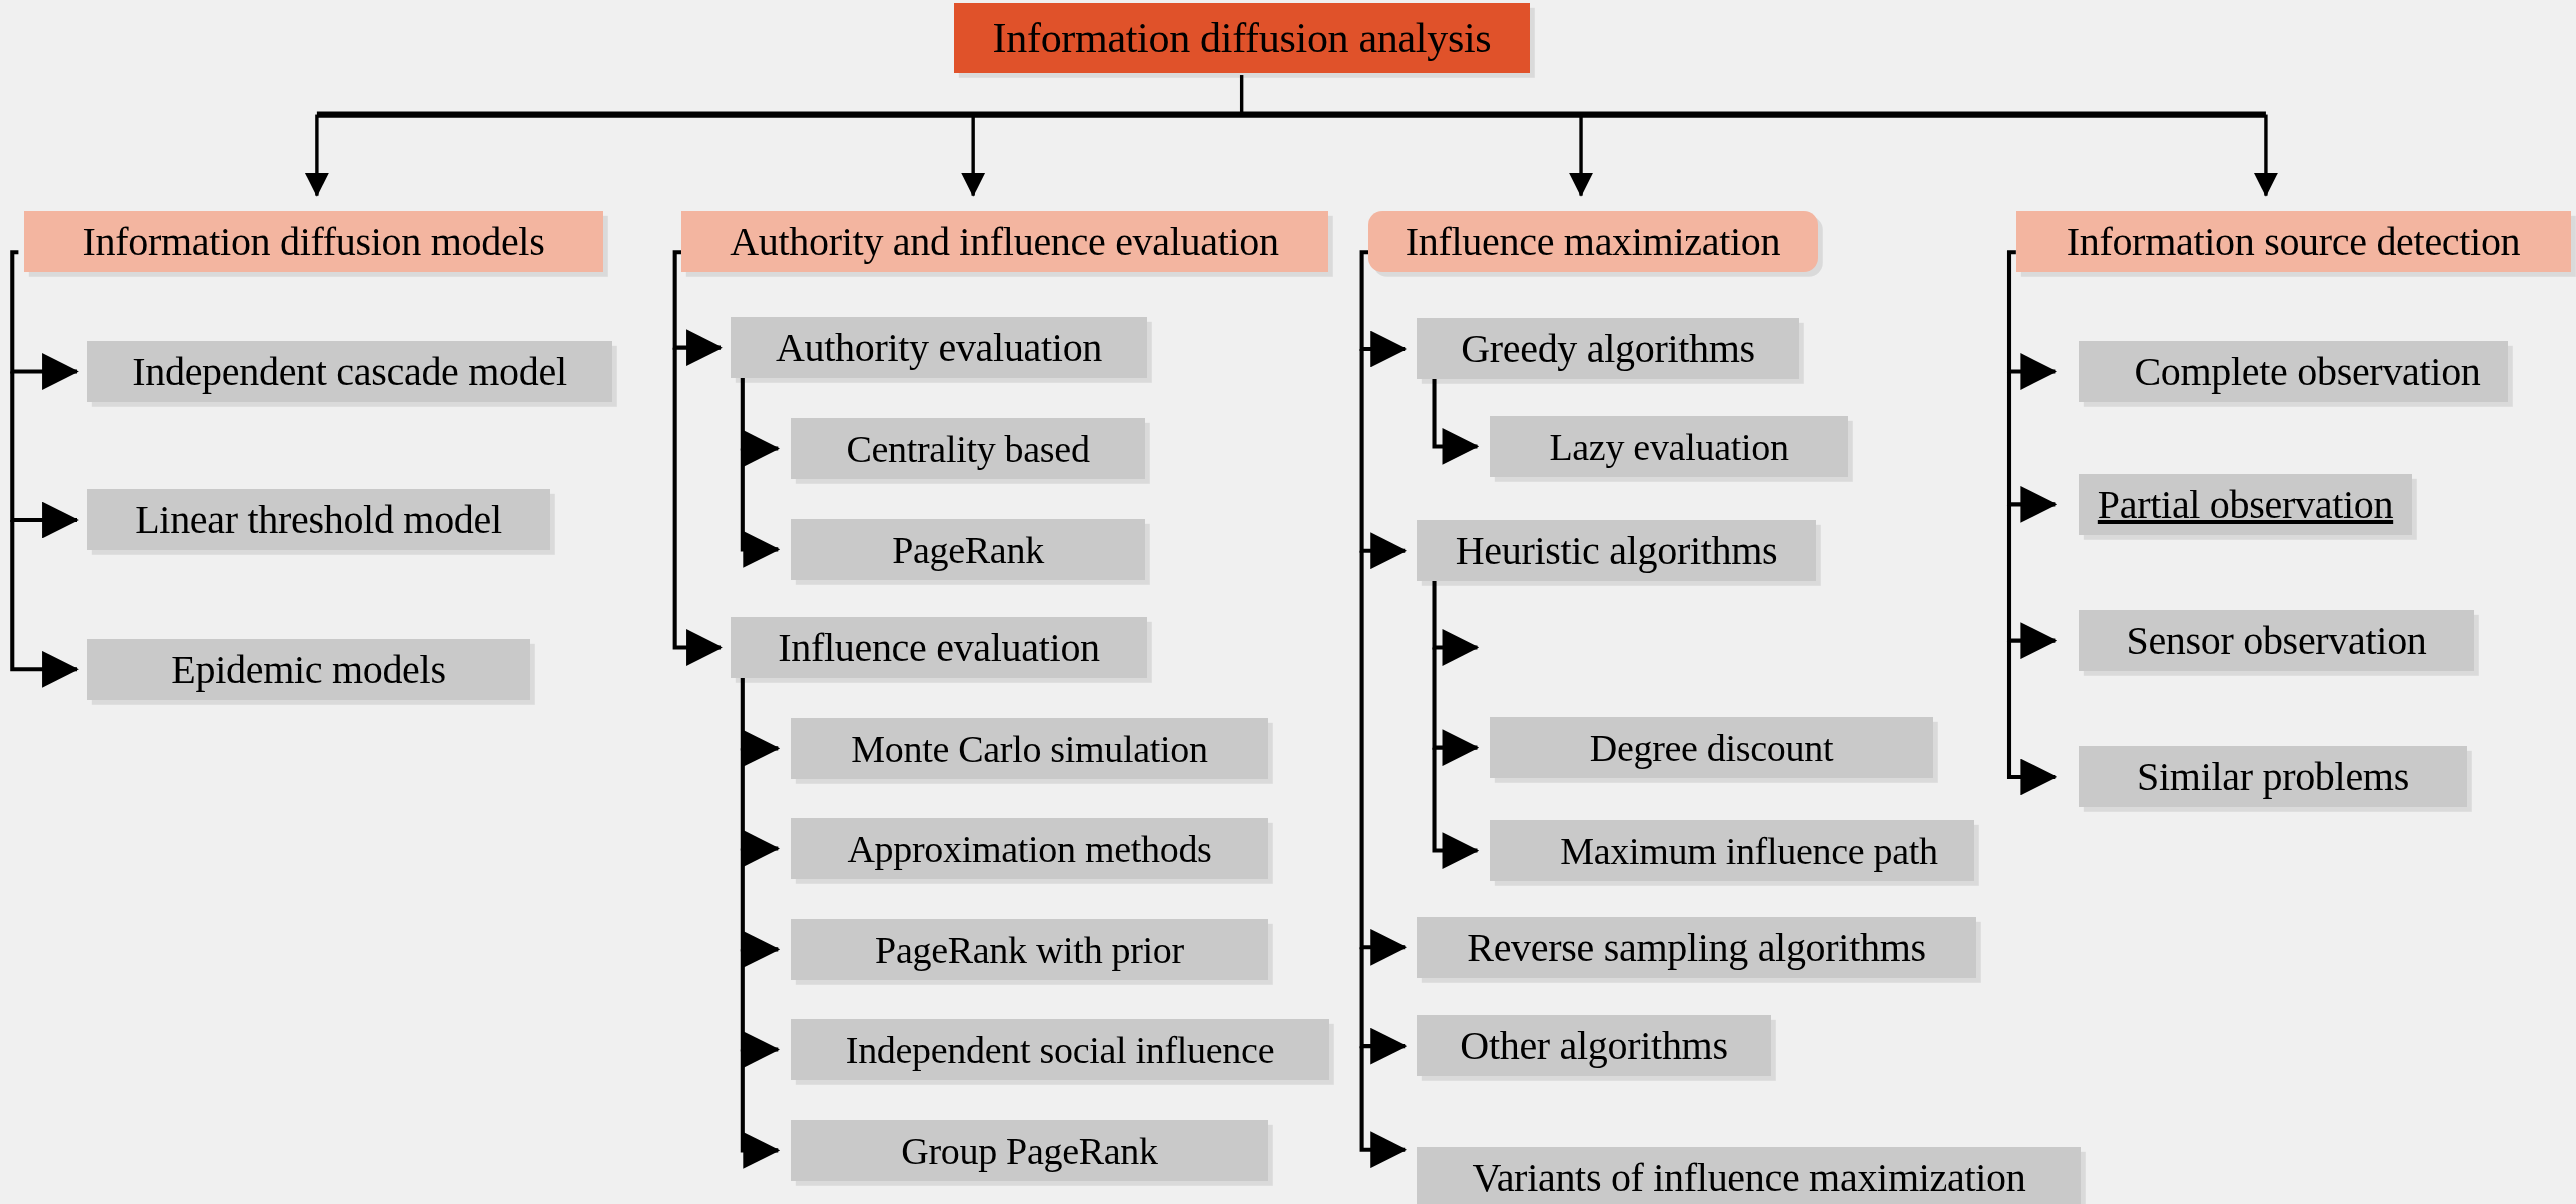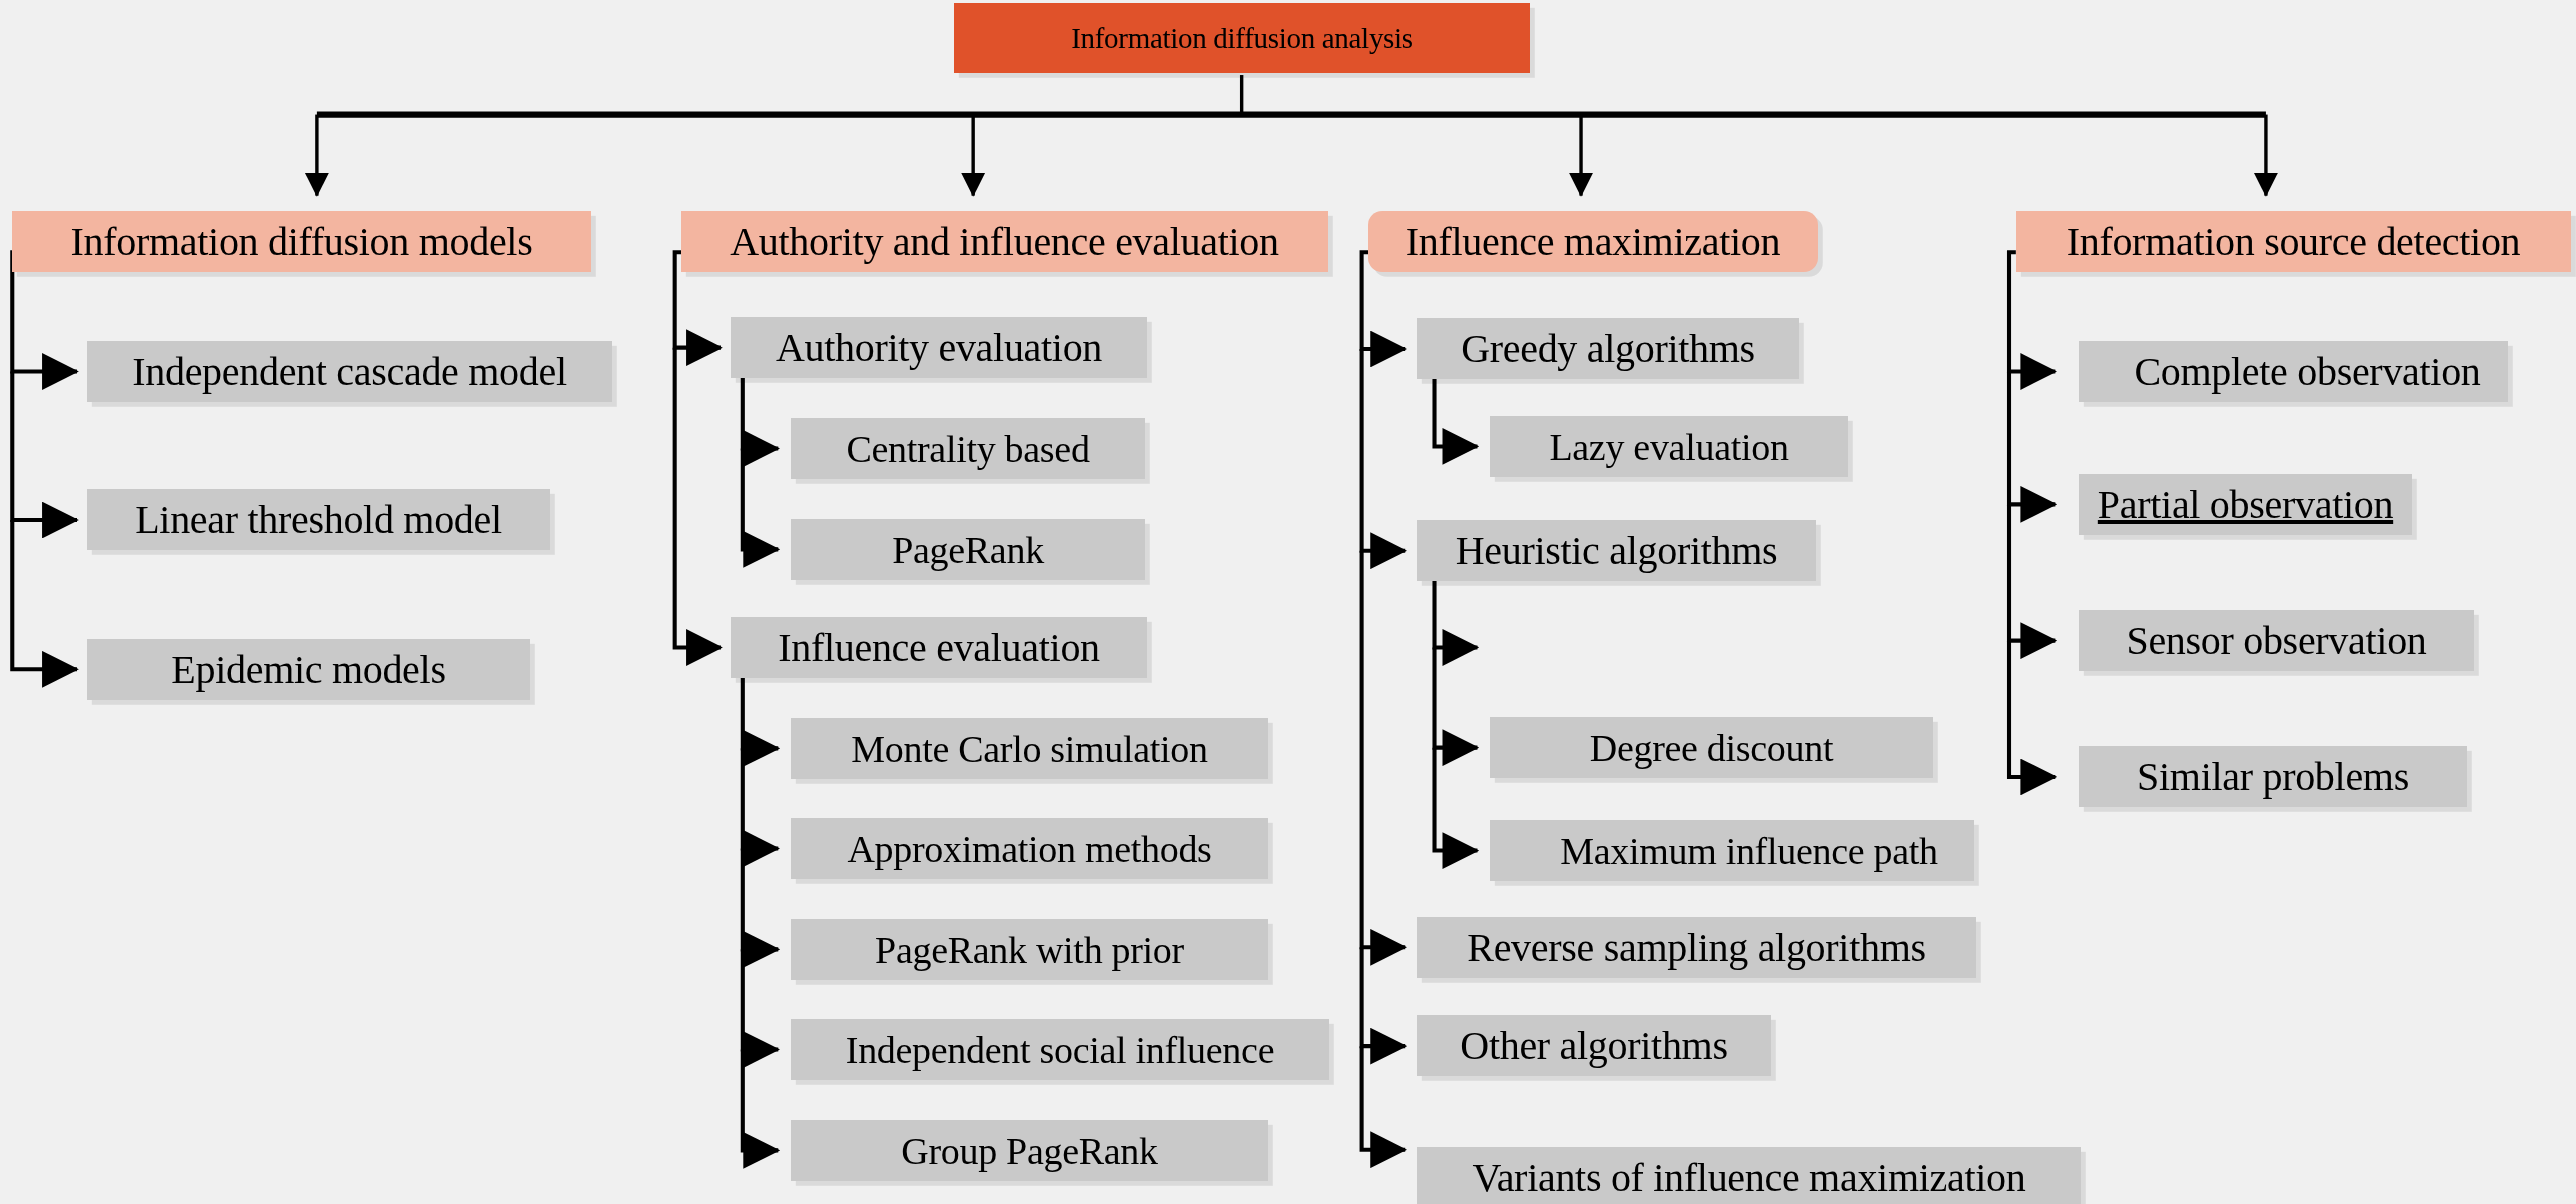--- a/index.html
+++ b/index.html
@@ -27,21 +27,21 @@
     justify-content:center;
     box-sizing:border-box;
     color:#000;
     white-space:nowrap;
     letter-spacing:-0.3px;
     line-height:1;
     box-shadow:4.8px 4.8px 0 rgba(0,0,0,0.09);
   }
   .node.root{
     background:#e0522a;
-    font-size:29px;
+    font-size:42px;
   }
   .node.lvl2{
     background:#f3b5a0;
     font-size:40px;
   }
   .node.lvl3{
     background:#c9c9c9;
     font-size:40px;
   }
   .node.lvl4{
@@ -108,21 +108,21 @@
       <path d="M 2948 545 L 2948 740 L 3016 740" marker-end="url(#arrow)"></path>
       <path d="M 2948 740 L 2948 940 L 3016 940" marker-end="url(#arrow)"></path>
       <path d="M 2948 940 L 2948 1140 L 3016 1140" marker-end="url(#arrow)"></path>
     </g>
   </svg>
 
   <div class="node root" style="left:954px; top:3.4px; width:576px; height:70px;">
     <span>Information diffusion analysis</span>
   </div>
 
-  <div class="node lvl2" style="left:12px; top:211px; width:579px; height:61px;">
+  <div class="node lvl2" style="left:24px; top:211px; width:579px; height:61px;">
     <span>Information diffusion models</span>
   </div>
   <div class="node lvl3" style="left:87px; top:341px; width:525px; height:61px;">
     <span>Independent cascade model</span>
   </div>
   <div class="node lvl3" style="left:87px; top:489px; width:463px; height:61px;">
     <span>Linear threshold model</span>
   </div>
   <div class="node lvl3" style="left:87px; top:639px; width:443px; height:61px;">
     <span>Epidemic models</span>

